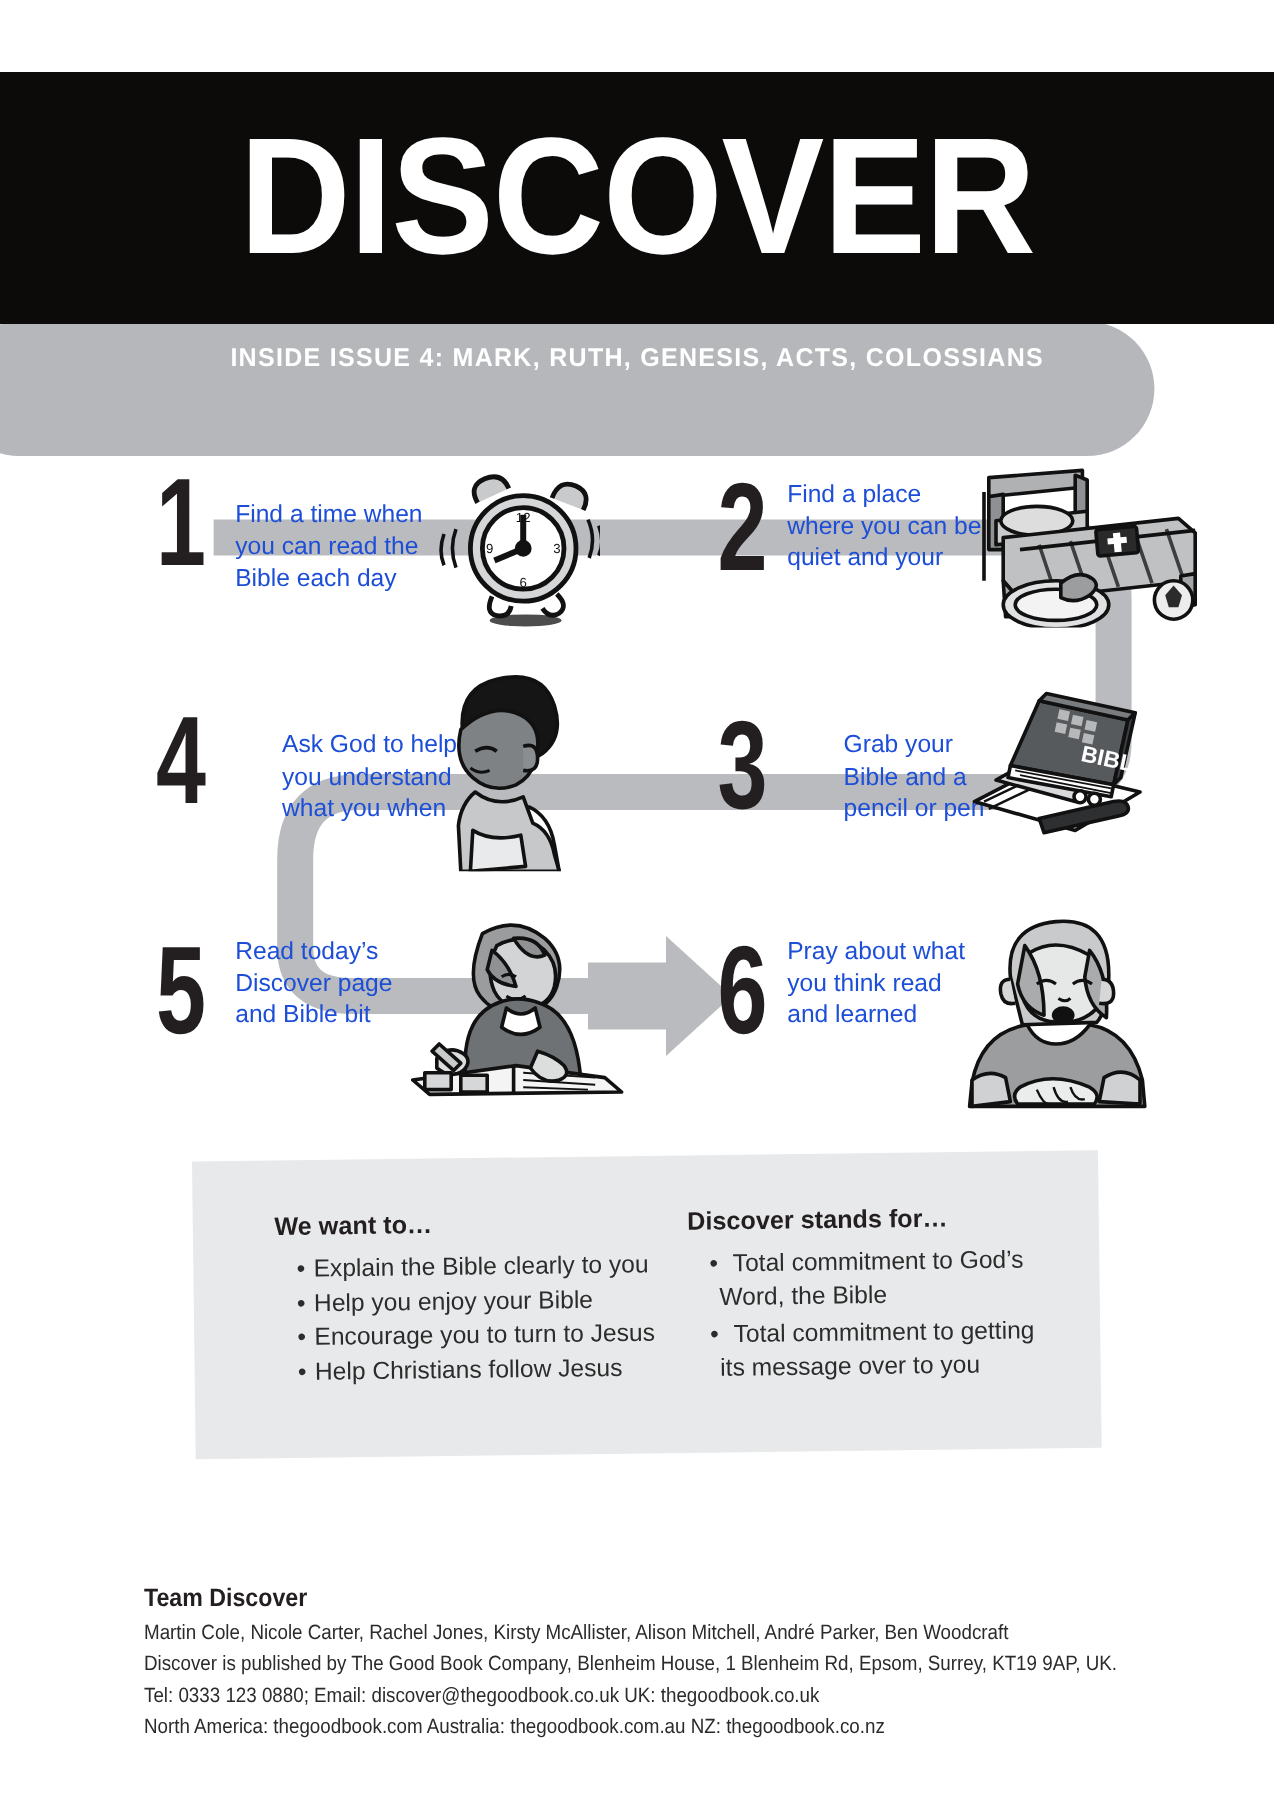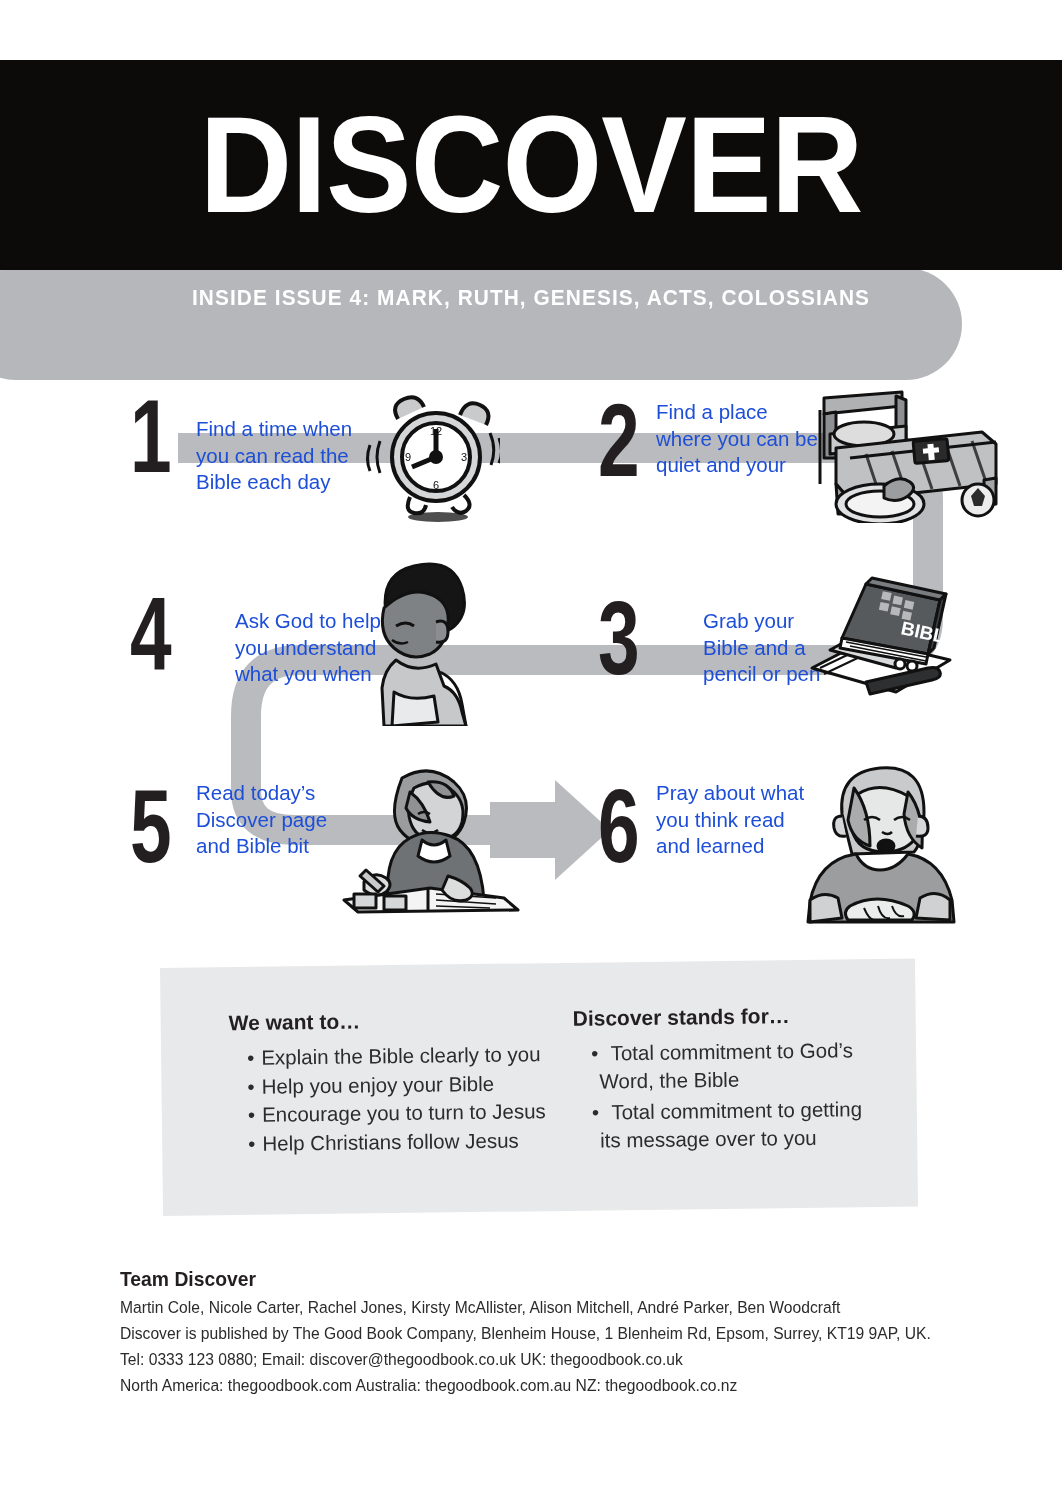--- a/index.html
+++ b/index.html
@@ -36,21 +36,21 @@
   #panel-inner{position:absolute;left:160px;top:968px;width:755px;height:248px;
          transform:rotate(-0.72deg);transform-origin:0 0;}
   .col{position:absolute;top:44px;}
   .col-head{font-size:21px;font-weight:bold;color:#231f20;margin:0 0 9px 0;}
   .col ul{list-style:none;margin:0;padding:0 0 0 18px;}
   .col li{font-size:20.5px;line-height:27.5px;color:#2c2c2c;
           text-indent:-15px;padding-left:15px;margin-bottom:1px;}
   .col li::before{content:"\2022";margin-right:7px;}
 
   
-  #footer{position:absolute;left:120px;top:1267px;width:900px;}
+  #footer{position:absolute;left:120px;top:1320px;width:900px;}
   #footer h3{margin:0 0 5px 0;font-size:21px;font-weight:bold;color:#231f20;
              transform:scaleX(.92);transform-origin:0 50%;}
   #footer p{margin:0 0 3.5px 0;font-size:17.2px;line-height:22.5px;color:#2b2b2b;
             transform:scaleX(.91);transform-origin:0 50%;white-space:nowrap;}
 </style>
 </head>
 <body>
 
 <div id="masthead">
   <div class="bar-gray"></div>

